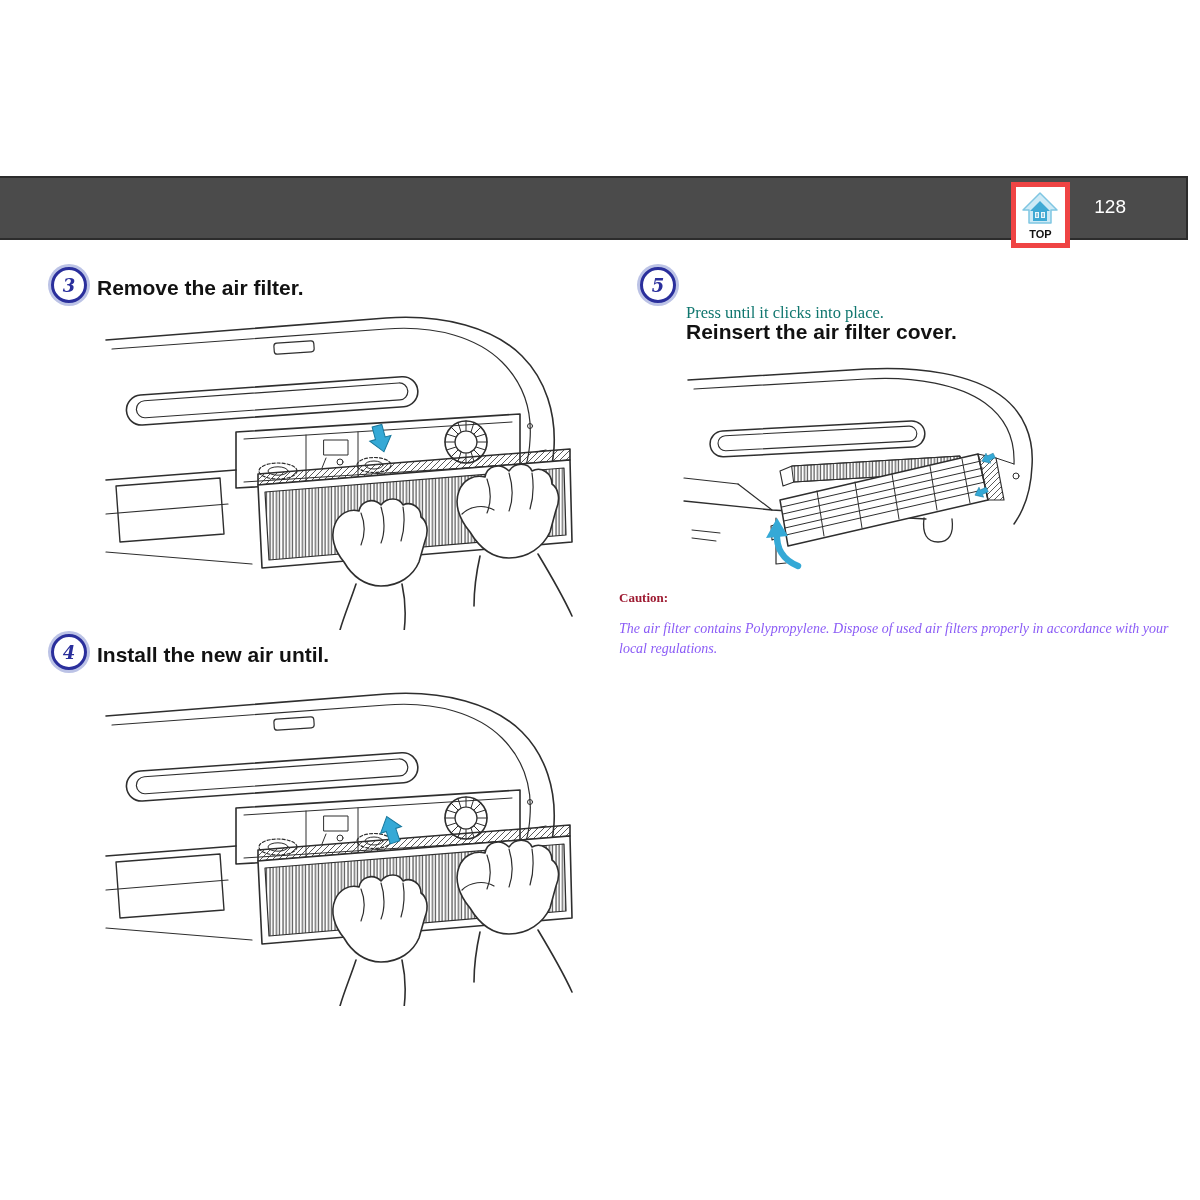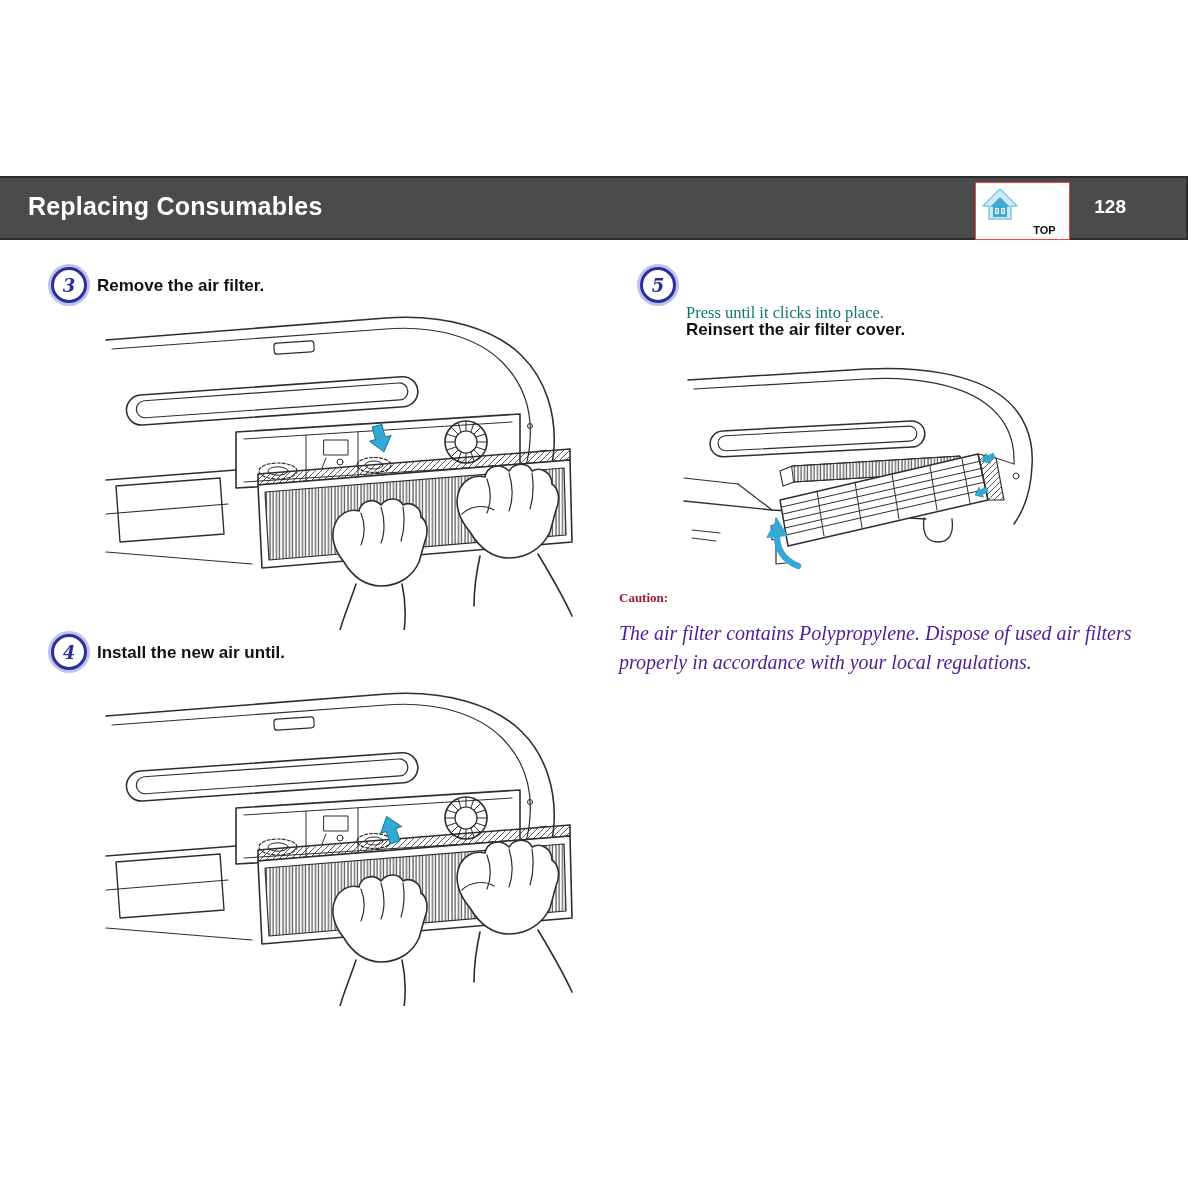--- a/index.html
+++ b/index.html
@@ -5,44 +5,44 @@
   html,body{margin:0;padding:0;background:#ffffff;}
   #page{position:relative;width:1200px;height:1200px;background:#ffffff;overflow:hidden;
         font-family:"Liberation Sans",sans-serif;}
 
   
   .header-bar{position:absolute;left:0;top:176px;width:1186px;height:60px;
       background:#4b4b4b;border:2px solid #2c2c2c;border-left:none;}
   .header-title{position:absolute;left:28px;top:14px;color:#ffffff;
       font-size:25px;font-weight:bold;letter-spacing:0.2px;}
   .page-number{position:absolute;right:60px;top:18px;color:#ffffff;
-      font-size:19px;font-weight:bold;text-align:right;}
+      font-size:19px;font-weight:normal;text-align:right;}
   .top-button{position:absolute;right:116px;top:4px;width:49px;height:56px;
-      background:#ffffff;border:1px solid #ef4444;cursor:pointer;
-      display:flex;flex-direction:column;align-items:center;justify-content:flex-end;padding-left:44px;}
+      background:#ffffff;border:5px solid #ef4444;cursor:pointer;
+      display:flex;flex-direction:column;align-items:center;justify-content:flex-end;}
   .top-button svg{position:absolute;top:1px;left:4px;}
   .top-label{position:relative;font-size:11px;font-weight:bold;color:#111111;
       line-height:1;padding-bottom:3px;}
 
   
   .step-badge{position:absolute;width:30px;height:30px;border:3px solid #2a2f9c;
       border-radius:50%;box-shadow:0 0 0 3px #bcc3e6;background:#ffffff;
       display:flex;align-items:center;justify-content:center;
       font-family:"DejaVu Serif",serif;font-style:italic;font-weight:bold;
       font-size:18px;color:#2a2f9c;}
-  .step-title{position:absolute;font-size:17px;font-weight:bold;color:#121212;}
+  .step-title{position:absolute;font-size:21px;font-weight:bold;color:#121212;}
   .step-sub{position:absolute;font-family:"Liberation Serif",serif;
       font-size:16.5px;color:#0f766e;}
 
   
   .caution-label{position:absolute;left:619px;top:590px;
       font-family:"Liberation Serif",serif;font-weight:bold;font-size:13px;color:#9e1b32;}
   .caution-text{position:absolute;left:619px;top:619px;width:558px;
-      font-family:"Liberation Serif",serif;font-style:italic;font-size:20px;
-      line-height:1.45;color:#4c1d95;}
+      font-family:"Liberation Serif",serif;font-style:italic;font-size:14px;
+      line-height:1.45;color:#8b5cf6;}
 
   
   .illo{position:absolute;}
 </style>
 </head>
 <body>
 
 <div id="page">
 
   <svg width="0" height="0" style="position:absolute" aria-hidden="true">
@@ -110,21 +110,20 @@
           <path d="M31,9 C35,20 35,33 31,43 M53,3 C57,16 57,30 53,41 M76,3 C78,16 77,29 74,39" stroke-width="1.2"></path>
           <path d="M6,44 C14,36 28,34 38,40" stroke-width="1.2"></path>
           <path d="M24,86 C20,104 18,118 18,136"></path>
           <path d="M82,84 C94,104 106,124 116,146"></path>
         </g>
       </g>
     </defs>
   </svg>
 
   <div class="header-bar">
-    <div class="header-title">Replacing Consumables</div>
     <div class="page-number">128</div>
     <div class="top-button">
       <svg width="40" height="40" viewBox="0 0 40 36">
         <path d="M20,3 L37,20 L31,20 L31,33 L9,33 L9,20 L3,20 Z" fill="#cdeaf6" stroke="#7fc6e2" stroke-width="1.5" stroke-linejoin="round"></path>
         <path d="M20,11 L30,21 L27,21 L27,31 L13,31 L13,21 L10,21 Z" fill="#3fa9d4"></path>
         <rect x="15" y="22" width="4" height="6" fill="#eaf7fc"></rect>
         <rect x="21" y="22" width="4" height="6" fill="#eaf7fc"></rect>
         <path d="M16,24 h2 M16,26 h2 M22,24 h2 M22,26 h2" stroke="#2a86b0" stroke-width="0.9"></path>
       </svg>
       <span class="top-label">TOP</span>

